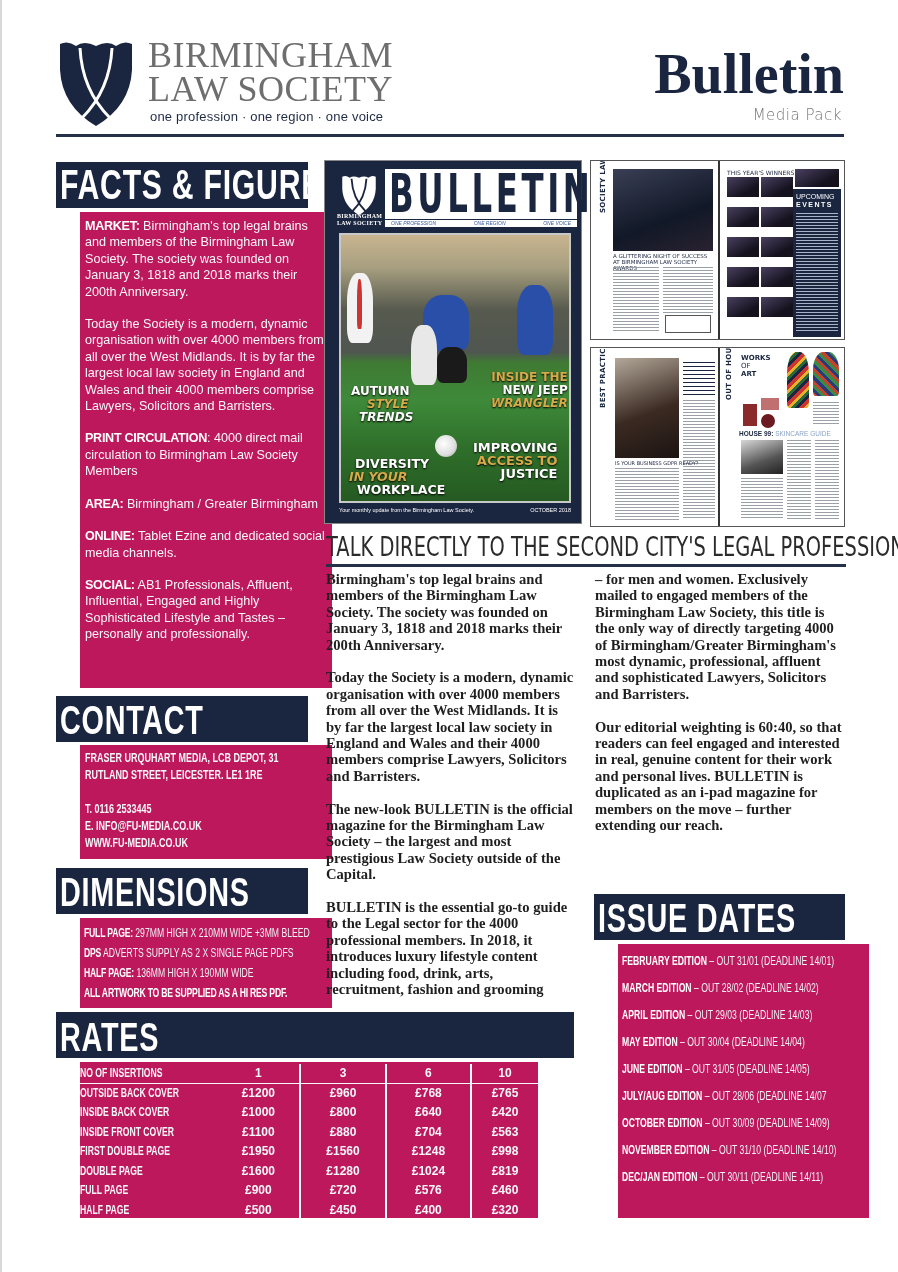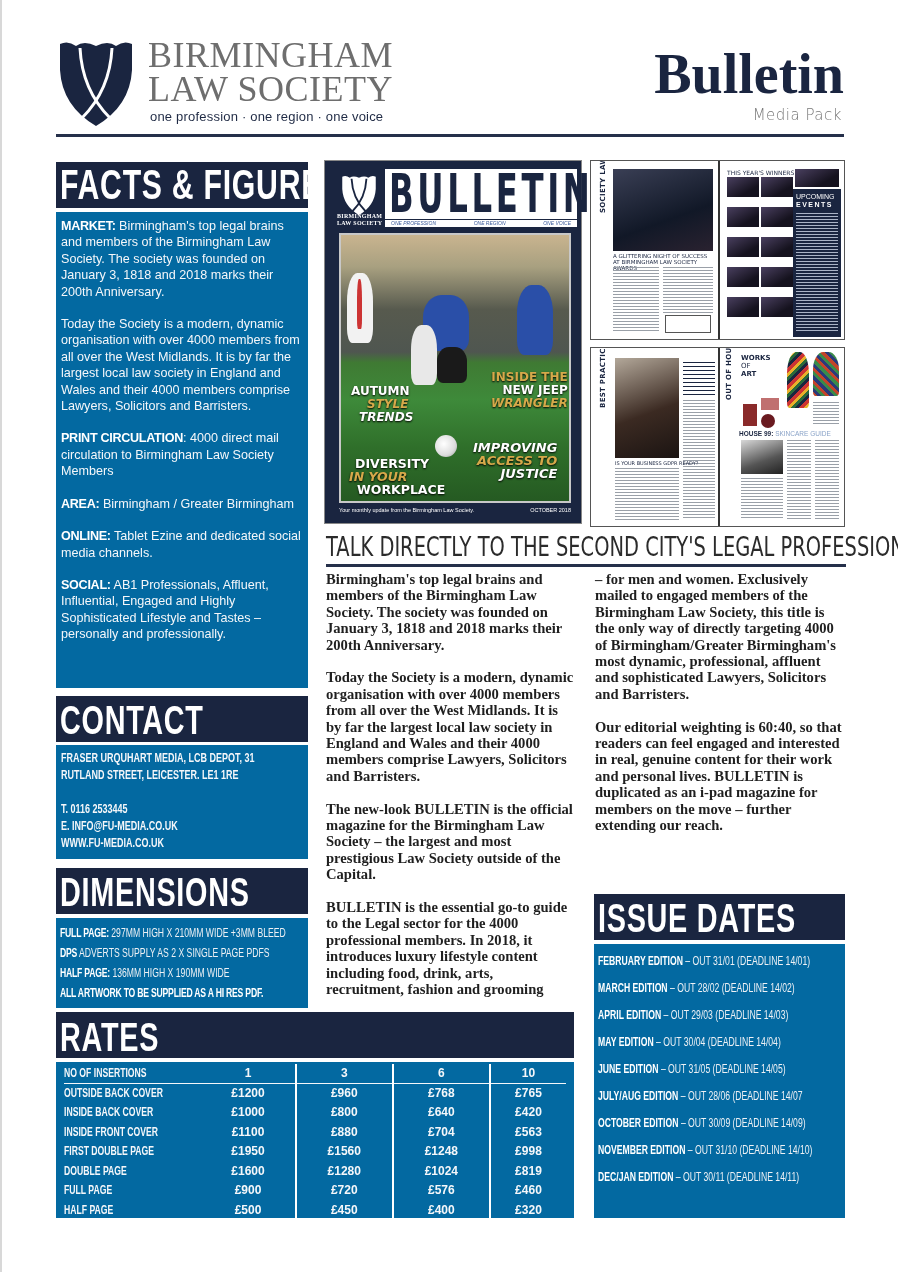--- a/index.html
+++ b/index.html
@@ -11,41 +11,41 @@
   .logo { position: absolute; left: 58px; top: 38px; width: 370px; height: 90px; }
   .shield { position: absolute; left: 0; top: 2px; width: 76px; height: 86px; }
   .org-name { position: absolute; left: 90px; top: 0; font-family: "Liberation Serif", serif; color: #6e6e6e; font-size: 36px; line-height: 34px; letter-spacing: 0.5px; }
   .tagline { position: absolute; left: 92px; top: 71px; font-family: "Liberation Sans", sans-serif; color: #1f2a44; font-size: 13px; letter-spacing: 0.2px; }
   .bulletin-title { position: absolute; right: 54px; top: 44px; font-family: "Liberation Serif", serif; font-weight: bold; color: #1a2540; font-size: 56px; line-height: 60px; }
   .media-pack { position: absolute; right: 56px; top: 106px; font-family: "DejaVu Sans", sans-serif; color: #777; font-size: 15px; font-weight: 300; letter-spacing: 0.5px; }
   .header-rule { position: absolute; left: 56px; top: 134px; width: 788px; height: 3px; background: #25304a; }
 
   
   .sec-head { background: #1a2540; color: #fff; font-family: "Liberation Sans", sans-serif; font-weight: bold; transform-origin: left center; letter-spacing: 1px; white-space: nowrap; overflow: hidden; }
-  .panel { background: #0369a1; color: #f5f7fa; }
+  .panel { background: #be185d; color: #f5f7fa; margin-left: 24px; }
   .cond { display: inline-block; transform: scaleX(0.72); transform-origin: left center; white-space: nowrap; }
 
   
   .facts-head { position: absolute; left: 56px; top: 162px; width: 252px; height: 46px; font-size: 42px; line-height: 46px; padding-left: 4px; }
   .facts { position: absolute; left: 56px; top: 212px; width: 252px; height: 476px; padding: 6px 6px 0 5px; font-size: 12.6px; line-height: 16.4px; }
   .facts p { margin-bottom: 16px; }
   .lbl { font-weight: bold; color: #ffffff; font-family: "Liberation Sans", sans-serif; letter-spacing: -0.3px; }
 
   .contact-head { position: absolute; left: 56px; top: 696px; width: 252px; height: 46px; font-size: 40px; line-height: 48px; padding-left: 4px; }
   .contact { position: absolute; left: 56px; top: 745px; width: 252px; height: 114px; padding: 5px 5px; font-size: 12.5px; line-height: 17px; font-weight: bold; }
   .contact .gap { height: 17px; }
 
   .dim-head { position: absolute; left: 56px; top: 868px; width: 252px; height: 46px; font-size: 40px; line-height: 48px; padding-left: 4px; }
   .dims { position: absolute; left: 56px; top: 918px; width: 252px; height: 90px; padding: 5px 4px; font-size: 12px; line-height: 20px; }
   .dims .line { white-space: nowrap; }
   .dims .light { font-weight: normal; color: #eef1f5; }
 
   
   .rates-head { position: absolute; left: 56px; top: 1012px; width: 518px; height: 46px; font-size: 40px; line-height: 50px; padding-left: 4px; }
-  .rates { position: absolute; left: 56px; top: 1062px; width: 518px; height: 156px; padding: 2px 8px; }
+  .rates { position: absolute; left: 56px; top: 1062px; width: 458px; height: 156px; padding: 2px 0; }
   .rates table { width: 100%; border-collapse: collapse; font-size: 12px; font-weight: bold; color: #f5f7fa; }
   .rates th, .rates td { height: 19.5px; line-height: 19px; padding: 0; white-space: nowrap; }
   .rates th { border-bottom: 1.5px solid #f5f7fa; font-weight: bold; }
   .rates td.r, .rates th.r { text-align: center; }
   .rates td.sep, .rates th.sep { border-right: 2px solid #ffffff; }
   .rates .c0 { width: 130px; text-align: left; }
 
   
   .cover { position: absolute; left: 324px; top: 160px; width: 258px; height: 364px; background: #1a2540; border: 1px solid #888; }
   .cover-shield { position: absolute; left: 16px; top: 14px; width: 36px; height: 40px; }
@@ -231,21 +231,21 @@
     <div class="cl" style="left:10px;top:150px;">
       <div>AUTUMN</div>
       <div class="g i" style="padding-left:16px">STYLE</div>
       <div class="i" style="padding-left:8px">TRENDS</div>
     </div>
     <div class="cl" style="left:150px;top:136px;text-align:right;">
       <div class="g">INSIDE THE</div>
       <div>NEW JEEP</div>
       <div class="g i">WRANGLER</div>
     </div>
-    <div class="cl" style="left:132px;top:206px;text-align:right;font-size:13px;font-style:italic;">
+    <div class="cl" style="left:132px;top:206px;text-align:right;font-size:13px;">
       <div>IMPROVING</div>
       <div class="g">ACCESS TO</div>
       <div>JUSTICE</div>
     </div>
     <div class="cl" style="left:8px;top:222px;font-size:12.5px;">
       <div style="padding-left:6px">DIVERSITY</div>
       <div class="g i">IN YOUR</div>
       <div style="padding-left:8px">WORKPLACE</div>
     </div>
   </div>

